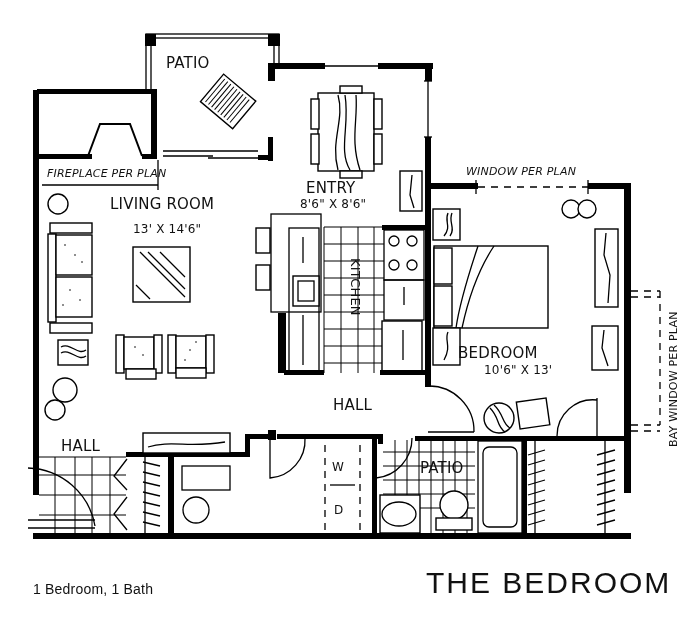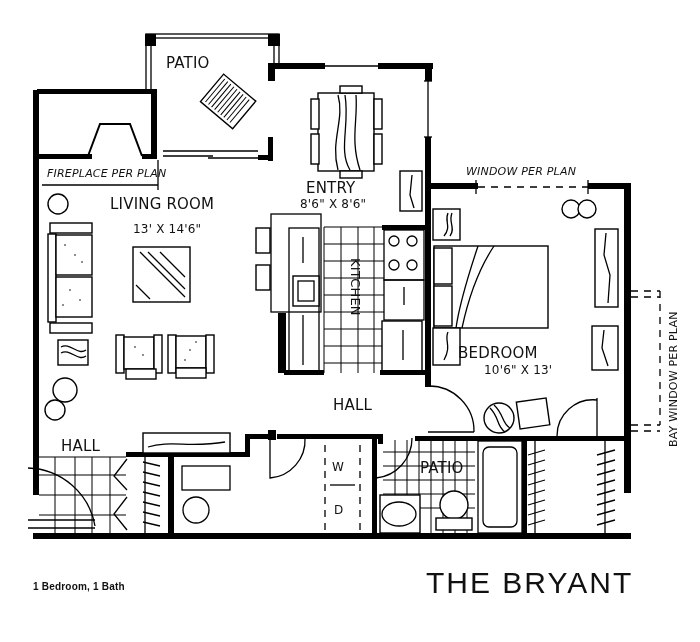--- a/index.html
+++ b/index.html
@@ -4,21 +4,21 @@
   <style>
     html, body { margin: 0; padding: 0; background: #ffffff; }
     body { width: 700px; height: 642px; position: relative; overflow: hidden; font-family: "DejaVu Sans", "Liberation Sans", sans-serif; color: #111; }
     #plan { position: absolute; left: 0; top: 0; width: 700px; height: 642px; }
     .lbl { position: absolute; white-space: nowrap; color: #111; letter-spacing: 0.2px; }
     .room-name { font-size: 15px; font-family: "DejaVu Sans", sans-serif; }
     .room-dim { font-size: 12px; font-family: "DejaVu Sans", sans-serif; }
     .note { font-size: 11px; font-family: "DejaVu Sans", sans-serif; font-style: italic; }
     .kitchen { font-size: 13px; transform: rotate(90deg); transform-origin: left top; }
     .bay { font-size: 11px; transform: rotate(-90deg); transform-origin: left top; }
-    .subtitle { font-size: 10px; font-family: "Liberation Sans", sans-serif; font-weight: bold; }
+    .subtitle { font-size: 14px; font-family: "Liberation Sans", sans-serif; }
     .title { font-size: 30px; font-family: "Liberation Sans", sans-serif; letter-spacing: 2px; font-weight: normal; }
     svg .wall { fill: #000; }
     svg .thin { stroke: #000; stroke-width: 1.3; fill: none; }
     svg .med { stroke: #000; stroke-width: 2; fill: none; }
     svg .furn { stroke: #000; stroke-width: 1.4; fill: #fff; }
     svg .dash { stroke: #000; stroke-width: 1.3; fill: none; stroke-dasharray: 7 6; }
     svg .tile { stroke: #000; stroke-width: 1; fill: none; }
     svg .dot { fill: #000; }
   </style>
 </head>
@@ -337,13 +337,13 @@
 <div class="lbl kitchen" style="left:363px; top:258px;">KITCHEN</div>
 <div class="lbl room-name" style="left:458px; top:344px;">BEDROOM</div>
 <div class="lbl room-dim" style="left:484px; top:363px;">10'6" X 13'</div>
 <div class="lbl bay" style="left:667px; top:447px;">BAY WINDOW PER PLAN</div>
 <div class="lbl room-name" style="left:333px; top:396px;">HALL</div>
 <div class="lbl room-name" style="left:61px; top:437px;">HALL</div>
 <div class="lbl room-name" style="left:420px; top:459px;">PATIO</div>
 <div class="lbl room-dim" style="left:332px; top:460px;">W</div>
 <div class="lbl room-dim" style="left:334px; top:503px;">D</div>
 <div class="lbl subtitle" style="left:33px; top:581px;">1 Bedroom, 1 Bath</div>
-<div class="lbl title" style="left:426px; top:566px;">THE BRYANT</div>
+<div class="lbl title" style="left:426px; top:566px;">THE BEDROOM</div>
 
 </body></html>

